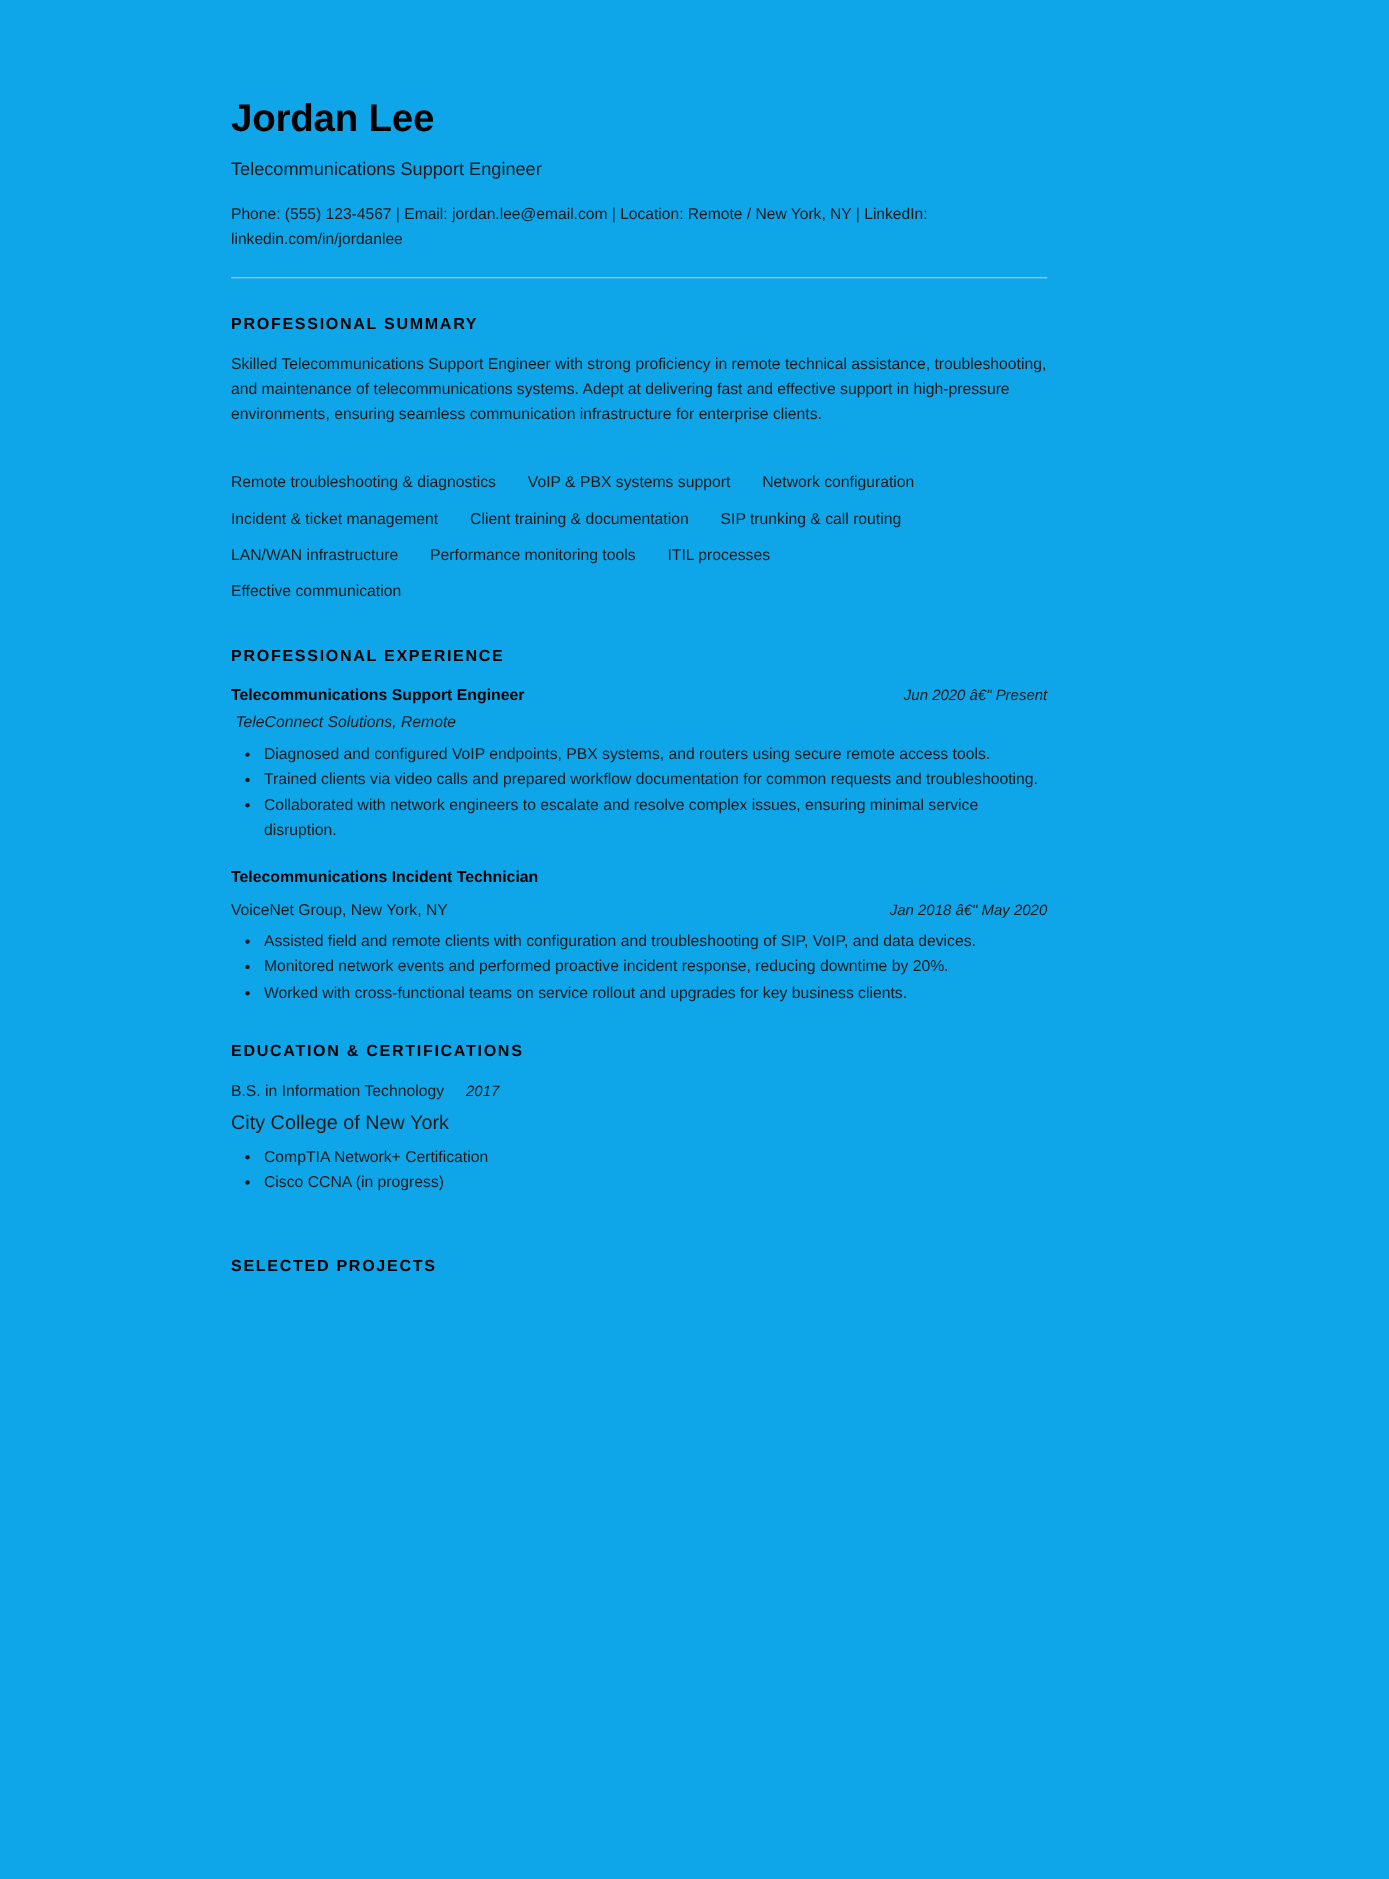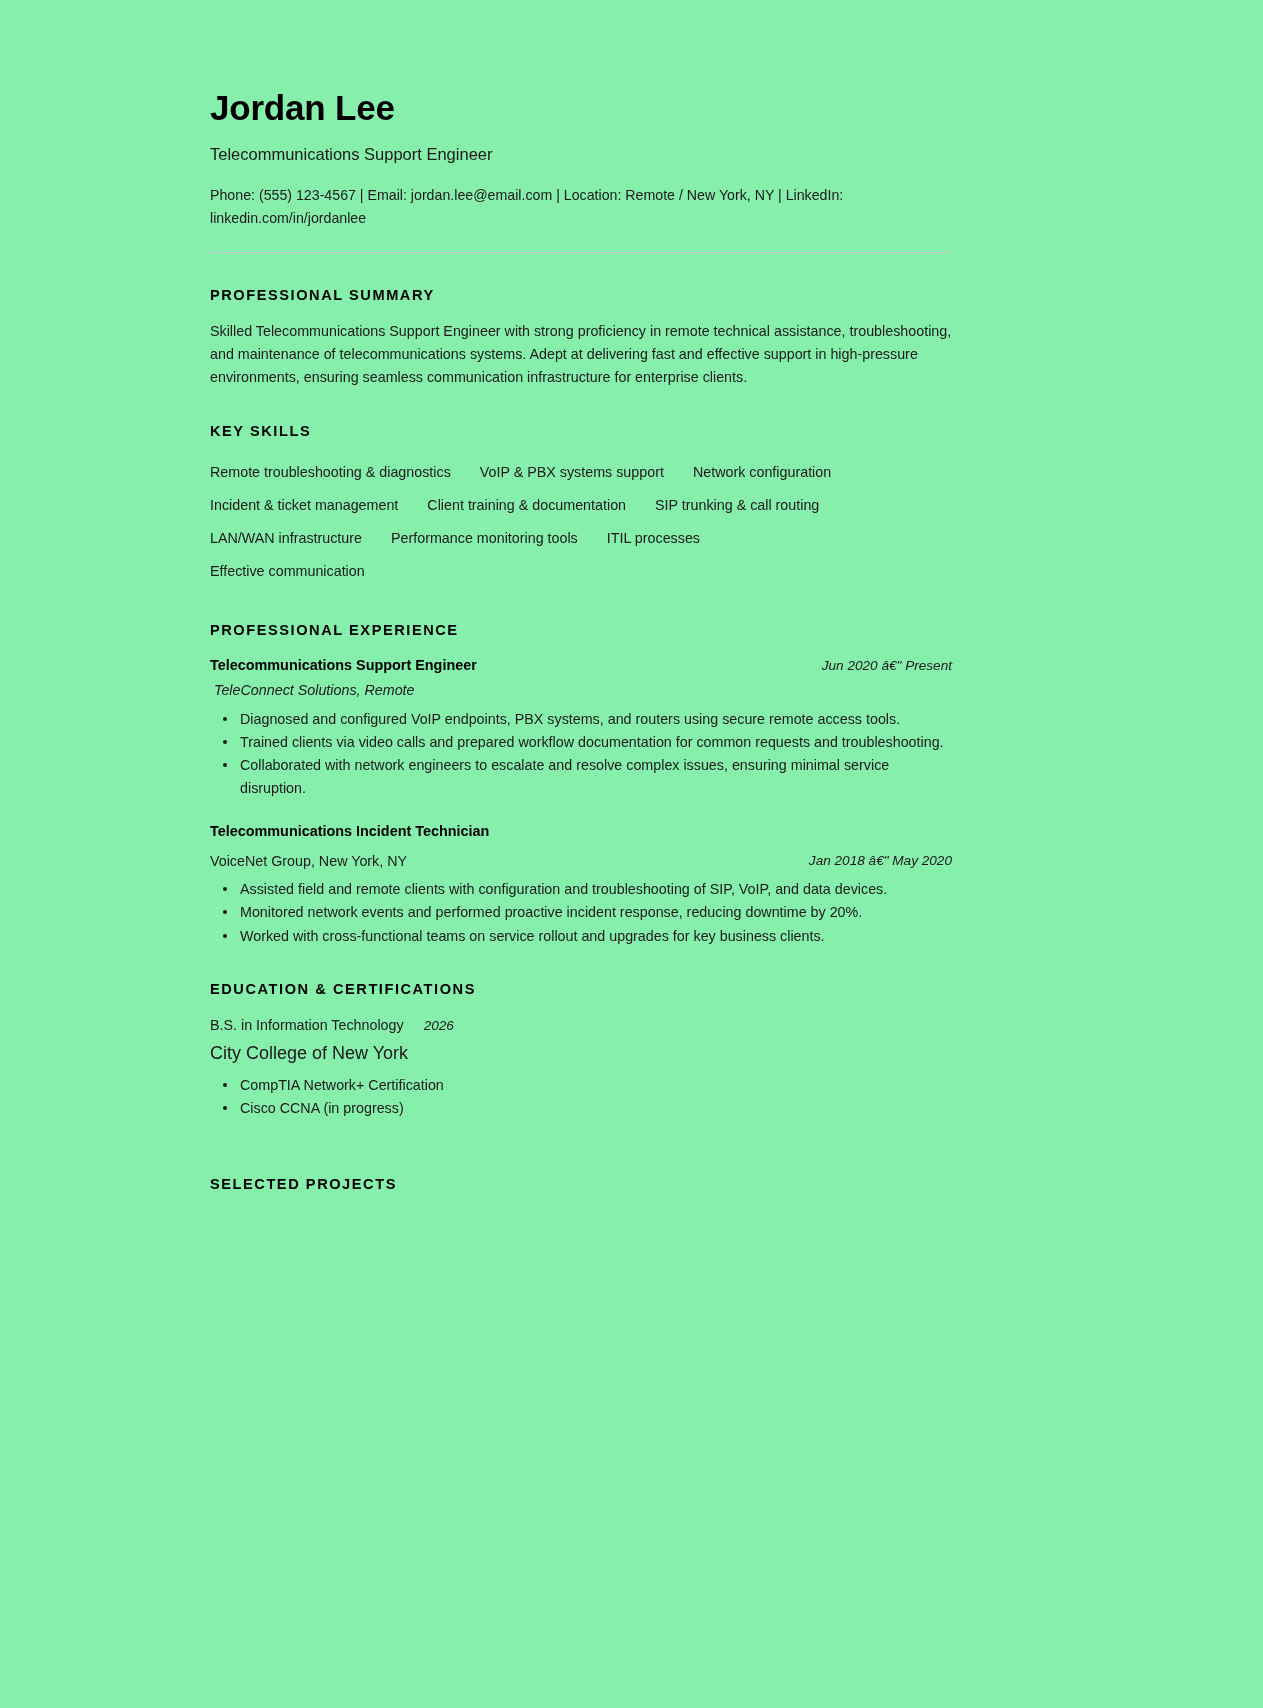--- a/index.html
+++ b/index.html
@@ -11,21 +11,21 @@
     width: 1263px;
     height: 1708px;
     font-family: "Liberation Sans", sans-serif;
     color: #111111;
     -webkit-font-smoothing: antialiased;
   }
   .page {
     position: relative;
     width: 1263px;
     height: 1708px;
-    background: #86efac;
+    background: #0ea5e9;
     box-sizing: border-box;
   }
   .content {
     position: absolute;
     left: 210px;
     top: 88px;
     width: 742px;
   }
 
   
@@ -200,21 +200,20 @@
       <div class="contact">Phone: (555) 123-4567  |  Email: jordan.lee@email.com  |  Location: Remote / New York, NY  |  LinkedIn: linkedin.com/in/jordanlee</div>
       <hr class="rule">
     </div>
 
     <div class="section">
       <div class="section-title">PROFESSIONAL SUMMARY</div>
       <p class="body-text">Skilled Telecommunications Support Engineer with strong proficiency in remote technical assistance, troubleshooting, and maintenance of telecommunications systems. Adept at delivering fast and effective support in high-pressure environments, ensuring seamless communication infrastructure for enterprise clients.</p>
     </div>
 
     <div class="section">
-      <div class="section-title">KEY SKILLS</div>
       <ul class="skills" id="skills-list"><li class="skill">Remote troubleshooting &amp; diagnostics</li><li class="skill">VoIP &amp; PBX systems support</li><li class="skill">Network configuration</li><li class="skill">Incident &amp; ticket management</li><li class="skill">Client training &amp; documentation</li><li class="skill">SIP trunking &amp; call routing</li><li class="skill">LAN/WAN infrastructure</li><li class="skill">Performance monitoring tools</li><li class="skill">ITIL processes</li><li class="skill">Effective communication</li></ul>
     </div>
 
     <div class="section">
       <div class="section-title">PROFESSIONAL EXPERIENCE</div>
       <div id="jobs-list">
           <div class="job">
             <div class="job-head">
               <div class="job-title">Telecommunications Support Engineer</div>
               <div class="job-date">Jun 2020 â€" Present</div>
@@ -238,21 +237,21 @@
               <li>Worked with cross-functional teams on service rollout and upgrades for key business clients.</li>
             </ul>
           </div>
         </div>
     </div>
 
     <div class="section">
       <div class="section-title">EDUCATION &amp; CERTIFICATIONS</div>
       <div class="edu-row">
         <div class="edu-degree">B.S. in Information Technology</div>
-        <div class="edu-year">2026</div>
+        <div class="edu-year">2017</div>
       </div>
       <div class="edu-school">City College of New York</div>
       <ul class="bullets" id="cert-list">
           <li>CompTIA Network+ Certification</li>
           <li>Cisco CCNA (in progress)</li>
         </ul>
     </div>
 
     <div class="section section-projects">
       <div class="section-title">SELECTED PROJECTS</div>

